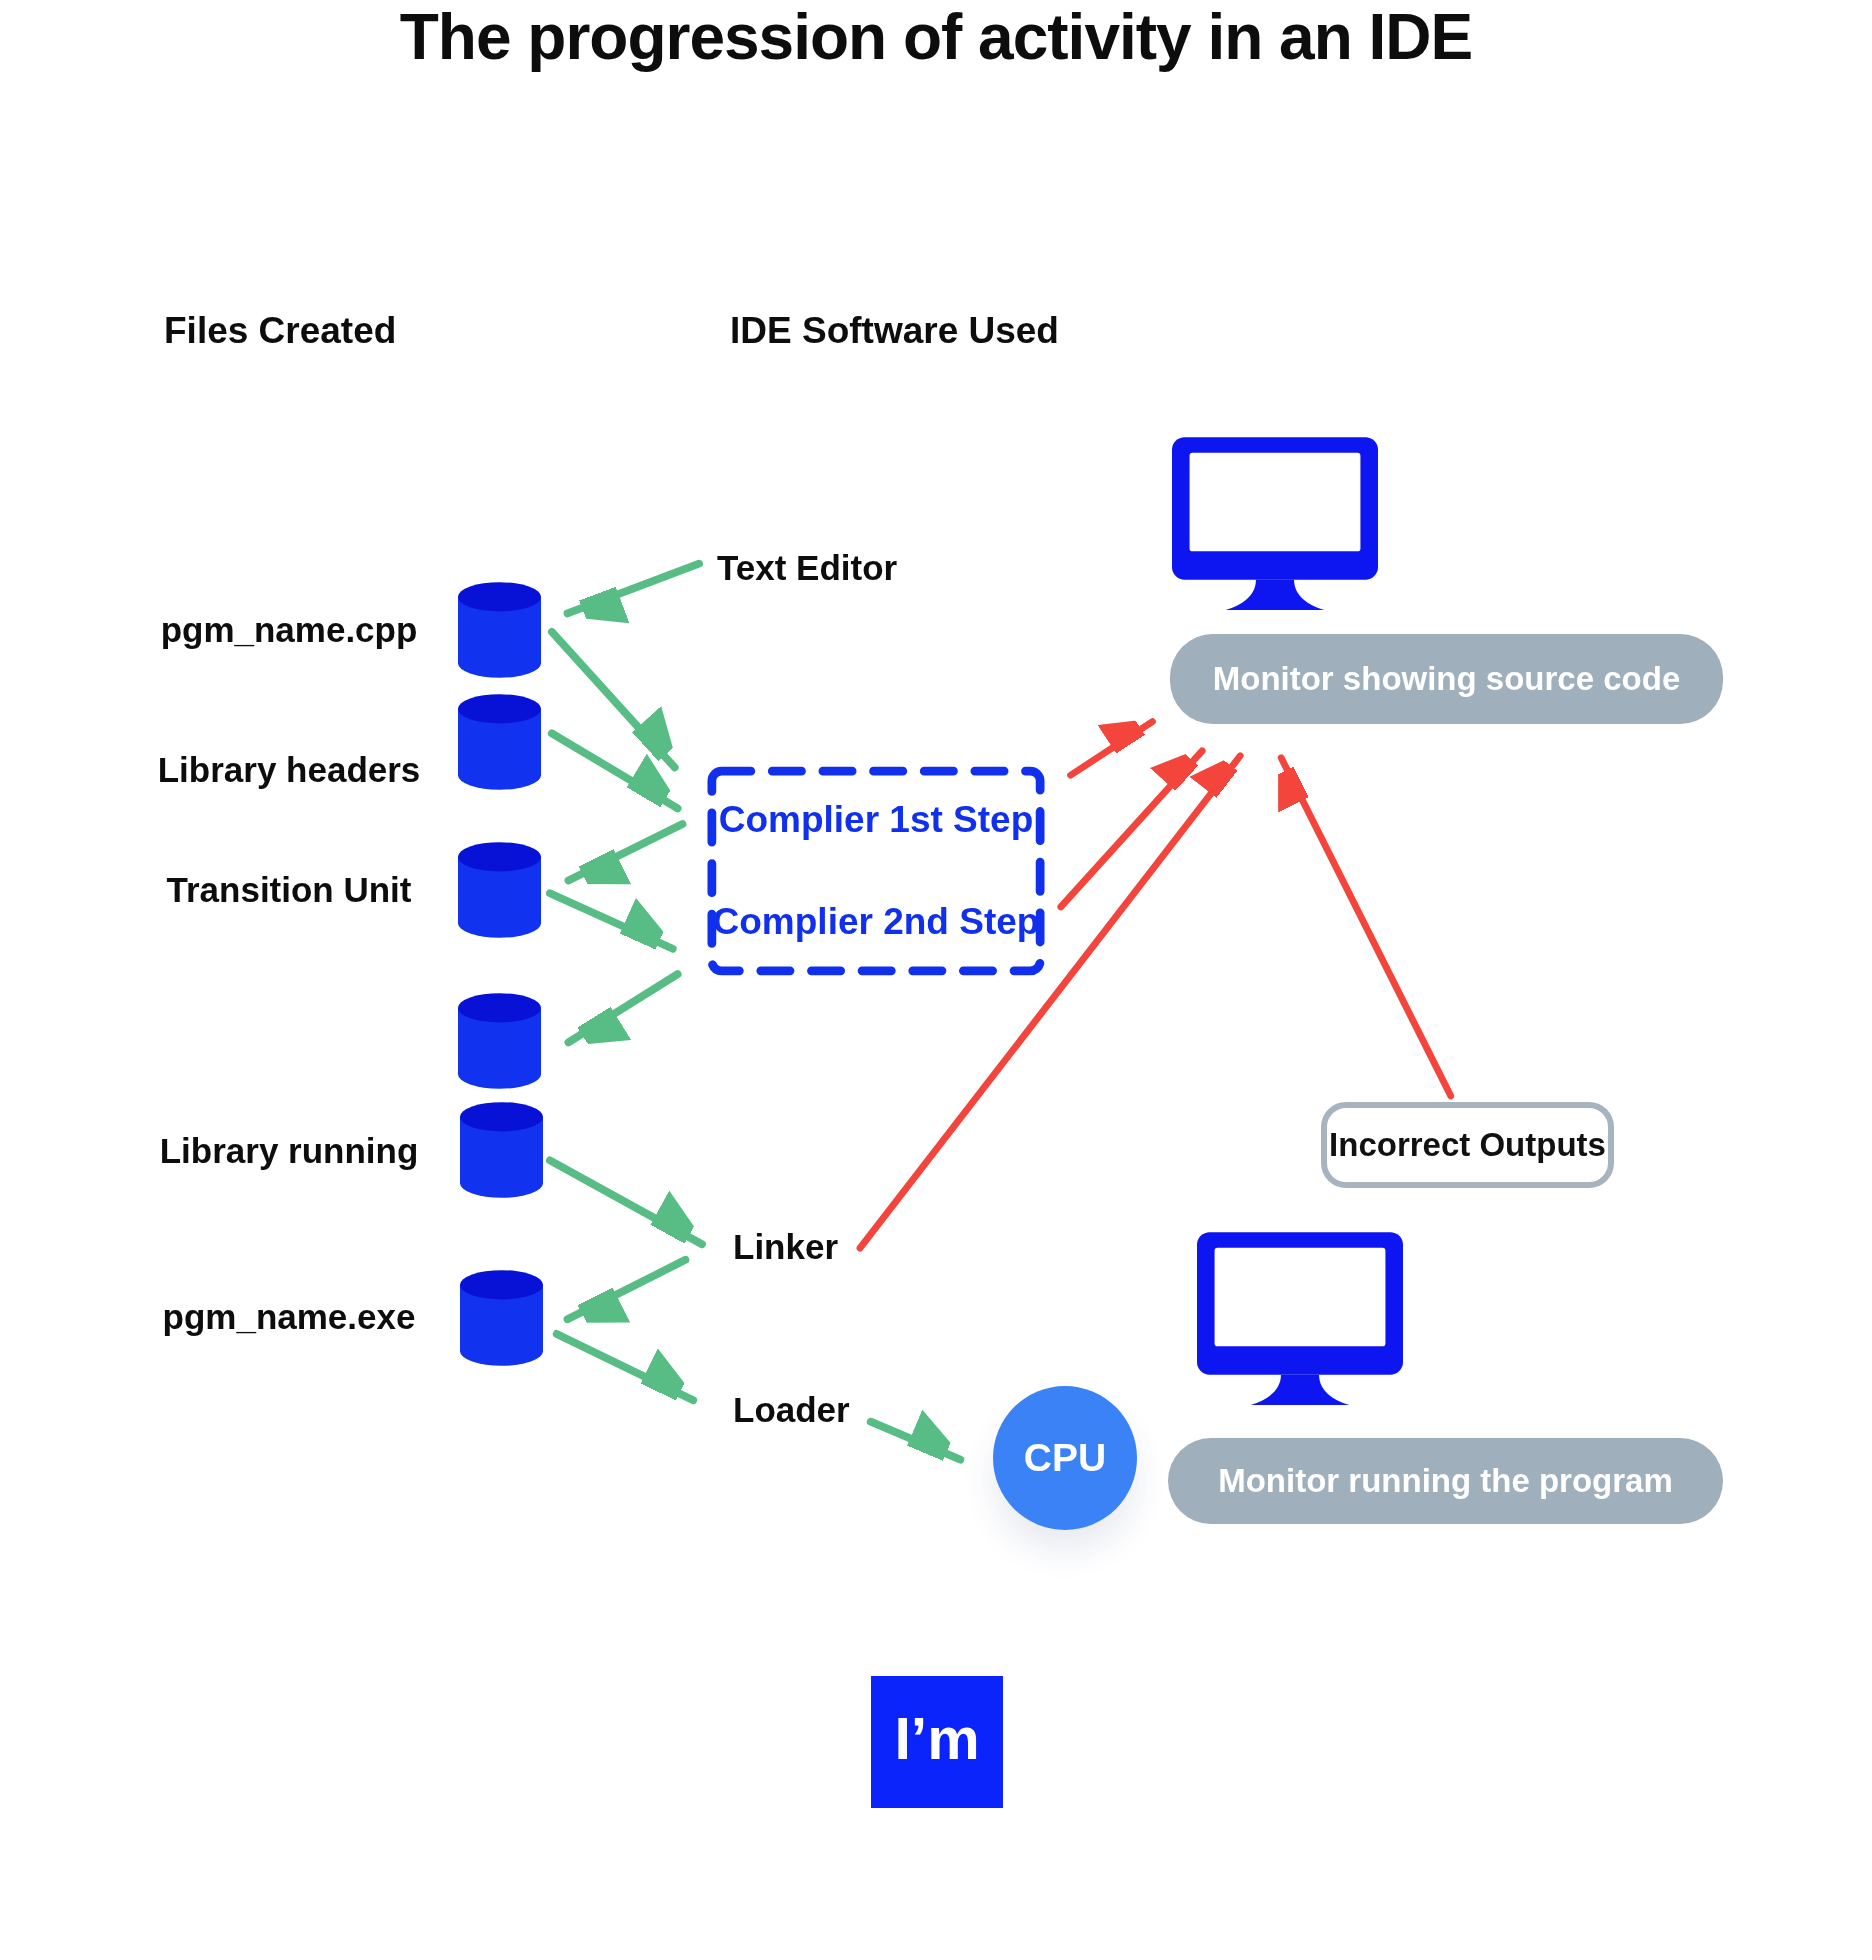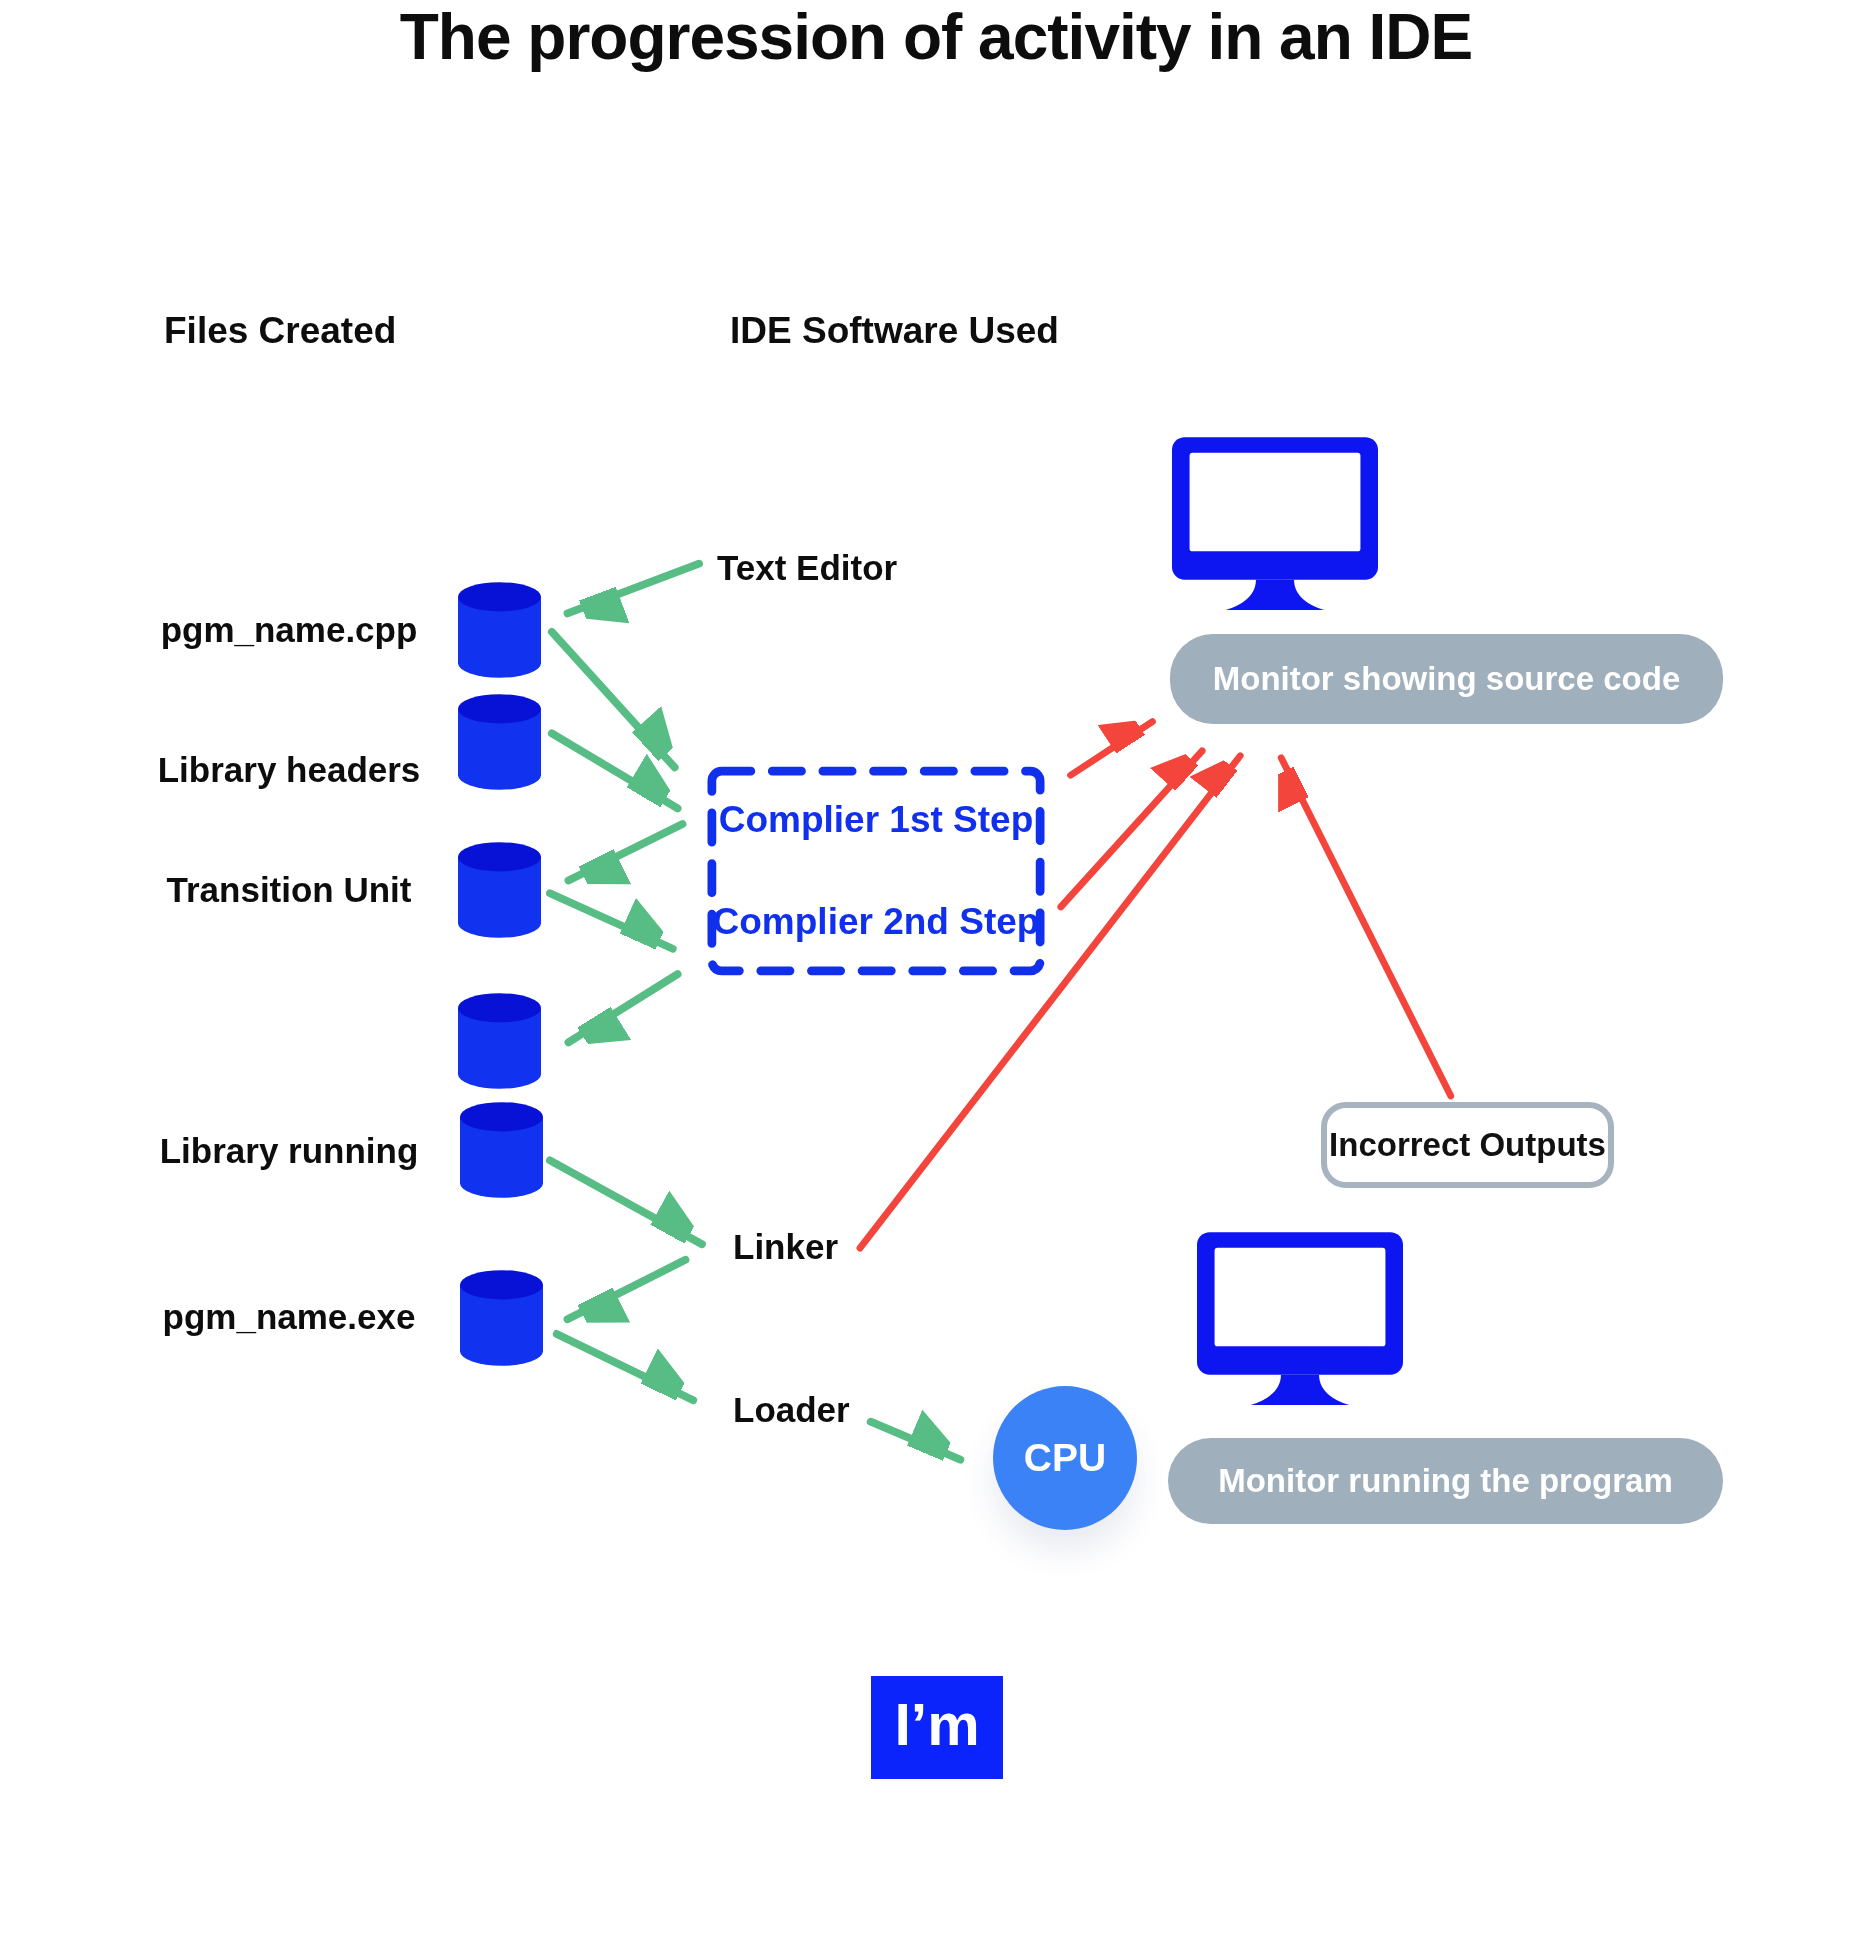--- a/index.html
+++ b/index.html
@@ -50,21 +50,21 @@
     color:#111111; font-size:33px; font-weight:700;
     box-sizing:border-box;
   }
   .cpu-circle{
     left:993px; top:1386px; width:144px; height:144px; border-radius:50%;
     background:#3b82f6; display:flex; align-items:center; justify-content:center;
     color:#ffffff; font-size:39px; font-weight:700;
     box-shadow:0 21.5px 33px rgba(40,60,120,0.10);
   }
   .brand-logo{
-    left:871px; top:1676px; width:132px; height:103px; background:#0b24fb;
+    left:871px; top:1676px; width:132px; height:132px; background:#0b24fb;
     display:flex; align-items:center; justify-content:center;
     color:#ffffff; font-size:59px; font-weight:700; padding-bottom:5.9px; box-sizing:border-box;
   }
 
   .layer-arrows{left:0; top:0; z-index:1;}
   .layer-nodes{z-index:2;}
 </style>
 </head>
 <body>
 

